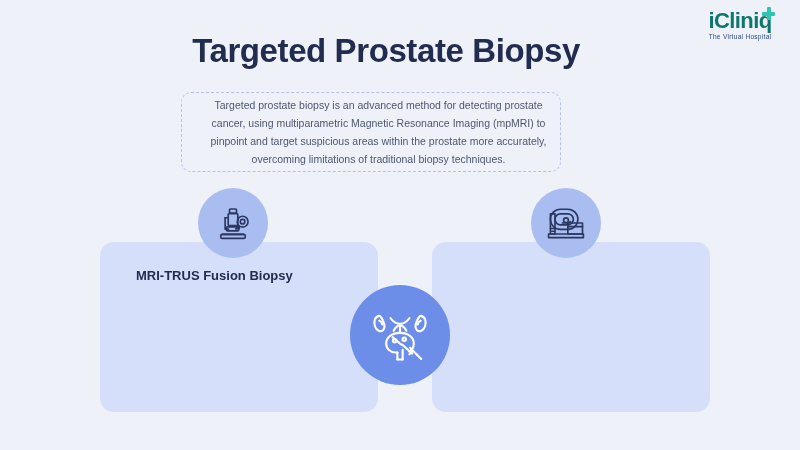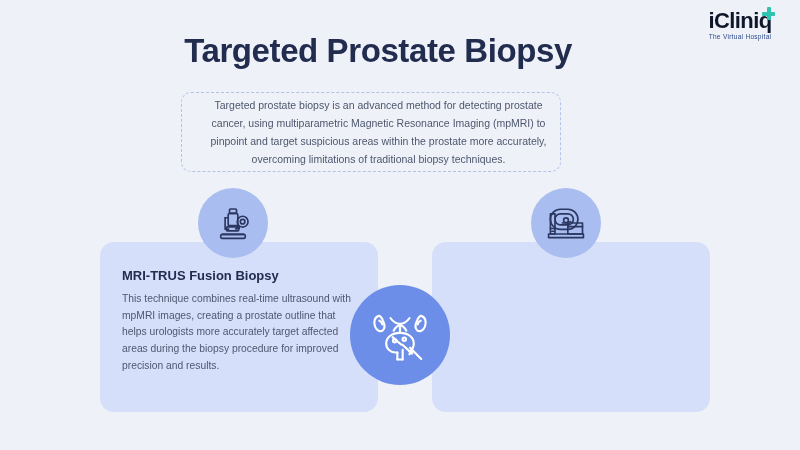--- a/index.html
+++ b/index.html
@@ -23,21 +23,21 @@
     width: 96px;
     text-align: center;
     line-height: 1;
   }
   .logo-wordmark {
     position: relative;
     display: inline-block;
     font-size: 22px;
     font-weight: bold;
     letter-spacing: -0.6px;
-    color: #0f172a;
+    color: #0f766e;
   }
   .logo-plus {
     position: absolute;
     right: -3px;
     top: -3px;
     width: 13px;
     height: 13px;
   }
   .logo-plus::before,
   .logo-plus::after {
@@ -56,21 +56,21 @@
     margin-top: 2px;
     font-size: 6.5px;
     letter-spacing: 0.3px;
     color: #2b4a8b;
   }
 
   
   .page-title {
     position: absolute;
     top: 32px;
-    left: 0;
+    left: 8px;
     width: 756px;
     text-align: center;
     font-size: 33px;
     font-weight: bold;
     letter-spacing: -0.4px;
     color: #222c4f;
   }
 
   
   .intro-box {
@@ -97,21 +97,21 @@
 
   
   .card {
     position: absolute;
     top: 242px;
     width: 278px;
     height: 170px;
     box-sizing: border-box;
     background: #d6dffa;
     border-radius: 14px;
-    padding: 26px 22px 0 22px;
+    padding: 26px 22px 0 36px;
   }
   .card-left  { left: 100px;  text-align: left; }
   .card-right { left: 432px;  text-align: right; }
 
   .card-title {
     font-size: 13px;
     font-weight: bold;
     color: #222c4f;
     margin-bottom: 8px;
   }
@@ -163,21 +163,20 @@
 </div>
 
 <div class="page-title">Targeted Prostate Biopsy</div>
 
 <div class="intro-box">
   <div class="intro-text">Targeted prostate biopsy is an advanced method for detecting prostate cancer, using multiparametric Magnetic Resonance Imaging (mpMRI) to pinpoint and target suspicious areas within the prostate more accurately, overcoming limitations of traditional biopsy techniques.</div>
 </div>
 
 <div class="card card-left">
   <div class="card-title">MRI-TRUS Fusion Biopsy</div>
-  <div class="card-body">This technique combines real-time ultrasound with mpMRI images, creating a prostate outline that helps urologists more accurately target affected areas during the biopsy procedure for improved precision and results.</div>
 </div>
 
 <div class="icon-circle icon-circle-left">
   <svg width="42" height="42" viewBox="0 0 48 48" fill="none" stroke="#2b3760" stroke-width="1.9" stroke-linecap="round" stroke-linejoin="round">
     <rect x="20" y="8" width="8" height="5" rx="1.2"></rect>
     <rect x="18.5" y="13" width="11" height="14" rx="2"></rect>
     <path d="M15 18 h3.5"></path>
     <path d="M15 18 v13 h4"></path>
     <rect x="16.5" y="28.5" width="14" height="4.5" rx="1"></rect>
     <path d="M12 37 h24"></path>

